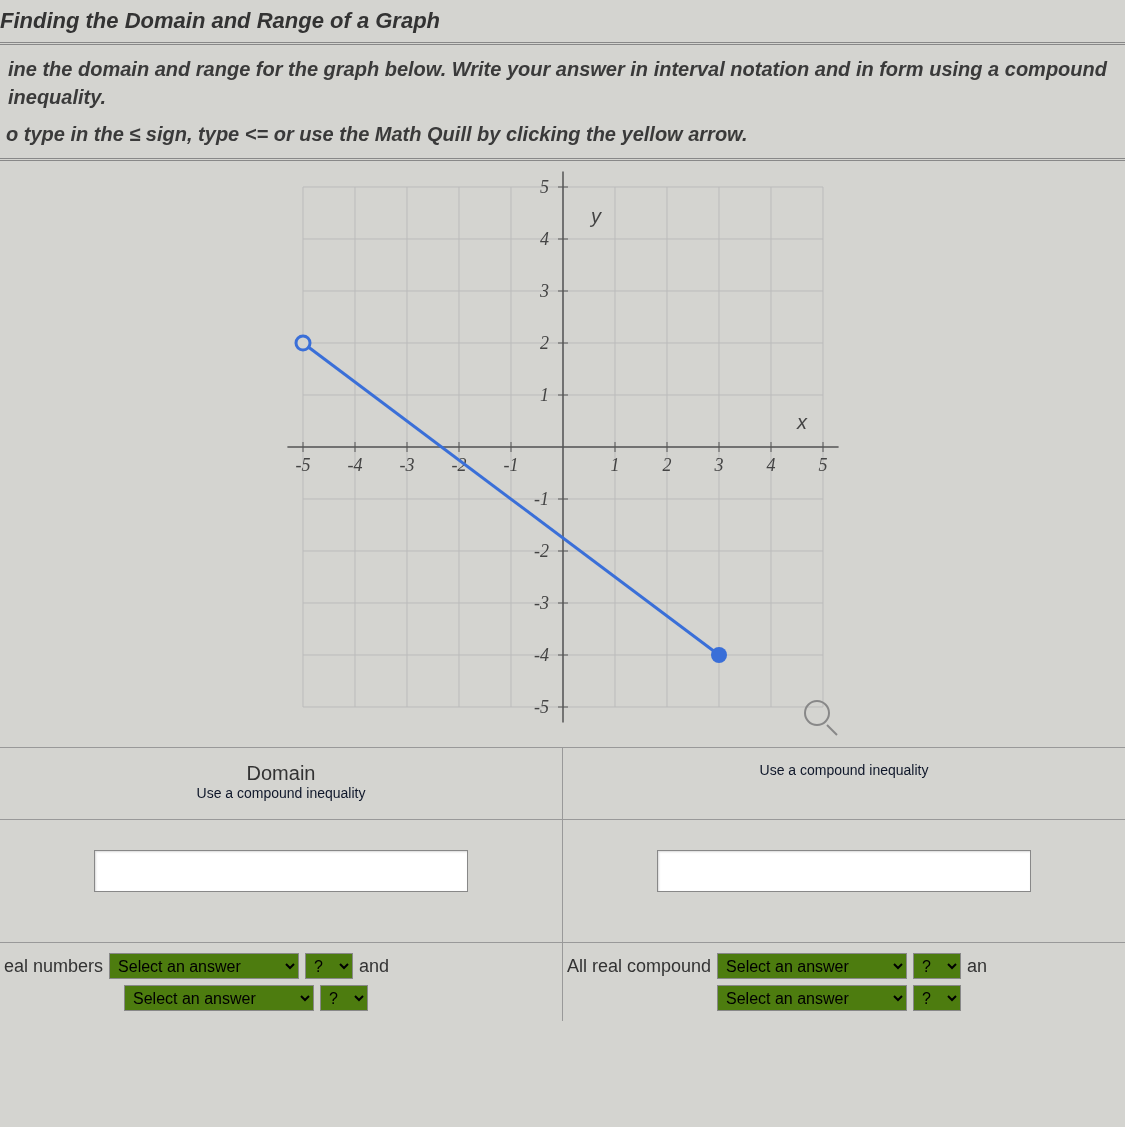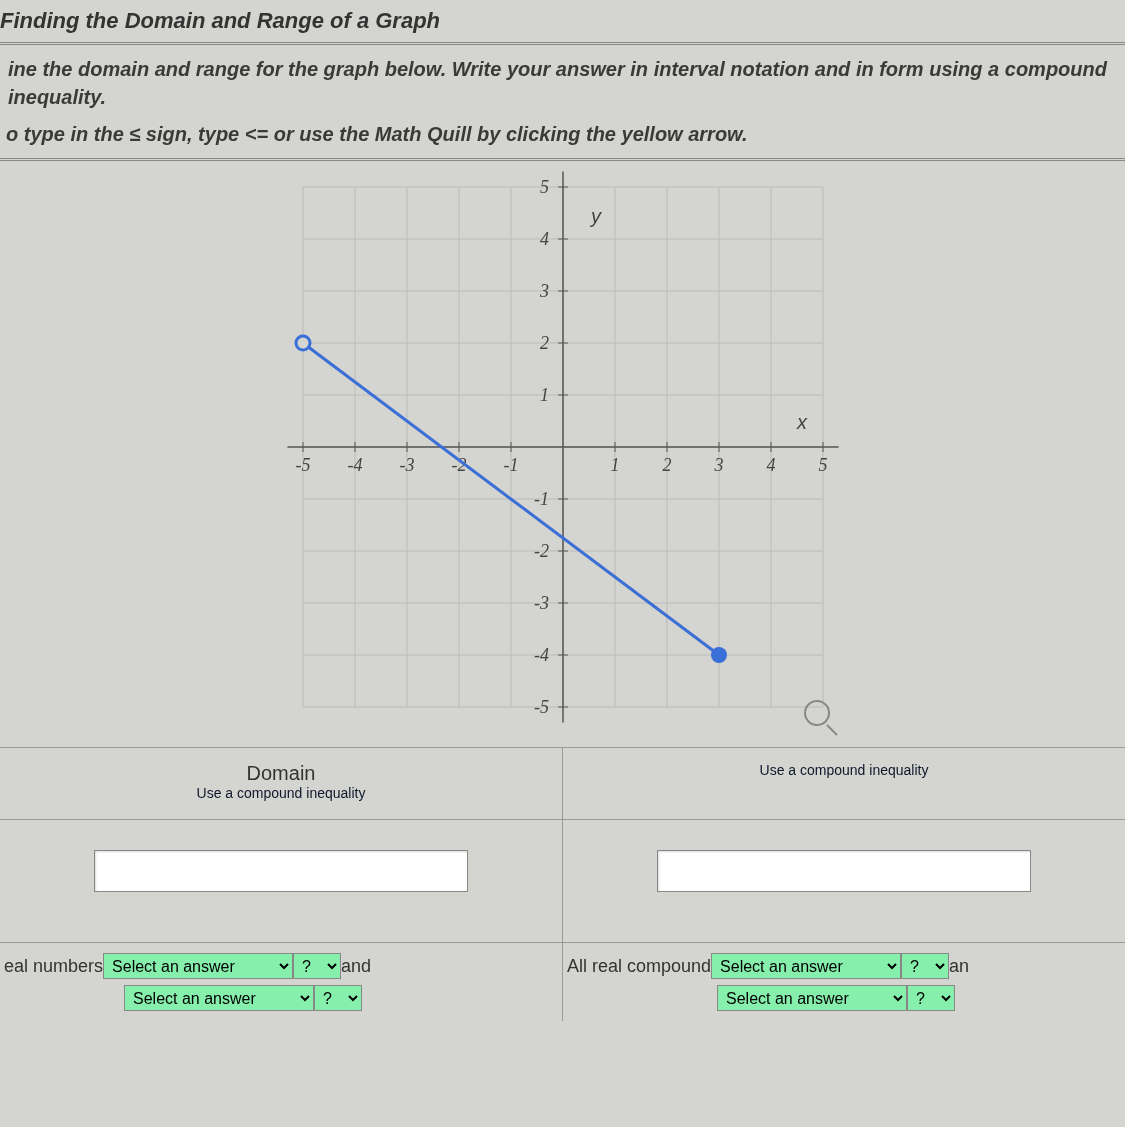--- a/index.html
+++ b/index.html
@@ -65,37 +65,37 @@
     width: 360px;
     height: 36px;
     background: #fff;
     border: 1px solid #888;
     box-shadow: inset 1px 1px 2px rgba(0,0,0,0.15);
     font-size: 16px;
     padding: 2px 6px;
   }
   .sel {
     height: 26px;
-    background: #86efac;
+    background: #4d7c0f;
     border: 1px solid #888;
     font-size: 16px;
     padding: 0 4px;
   }
   .row-bottom {
     display: flex;
   }
   .bcol {
     width: 50%;
     padding: 10px 4px;
     border-right: 1px solid #999;
     font-size: 18px;
     color: #333;
   }
   .bcol:last-child { border-right: none; }
-  .bline { display: flex; align-items: center; flex-wrap: wrap; }
+  .bline { display: flex; align-items: center; gap: 6px; flex-wrap: wrap; }
   .bline2 { padding-left: 120px; margin-top:6px;}
   svg .grid line { stroke: #bbb; stroke-width: 1; }
   svg .axis line { stroke: #555; stroke-width: 1.5; }
   svg .tick text { font-family: Georgia, serif; font-style: italic; font-size: 18px; fill: #444; }
   svg .plot-line { stroke: #3a6fd8; stroke-width: 3; fill: none; }
   svg .glass { stroke: #888; stroke-width: 2; fill: none; }
 </style>
 </head>
 <body>
 

